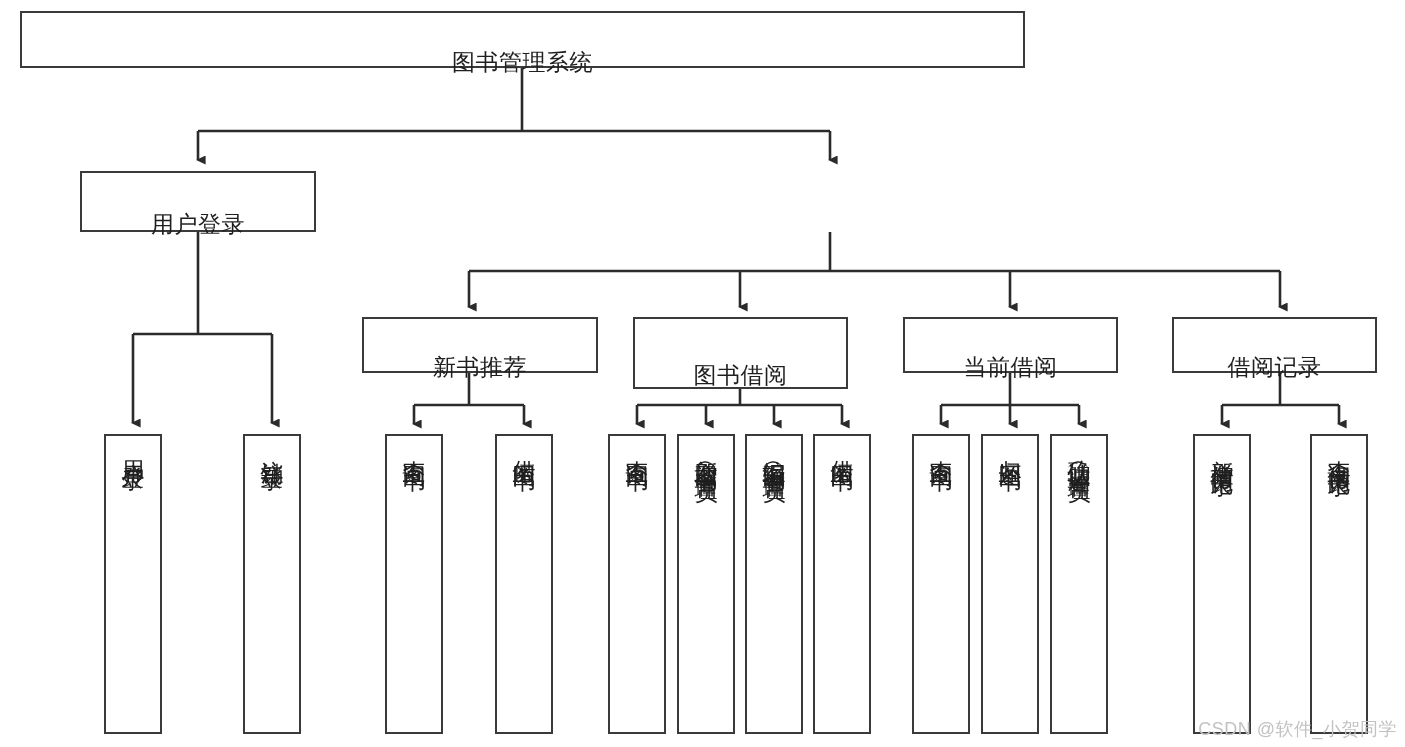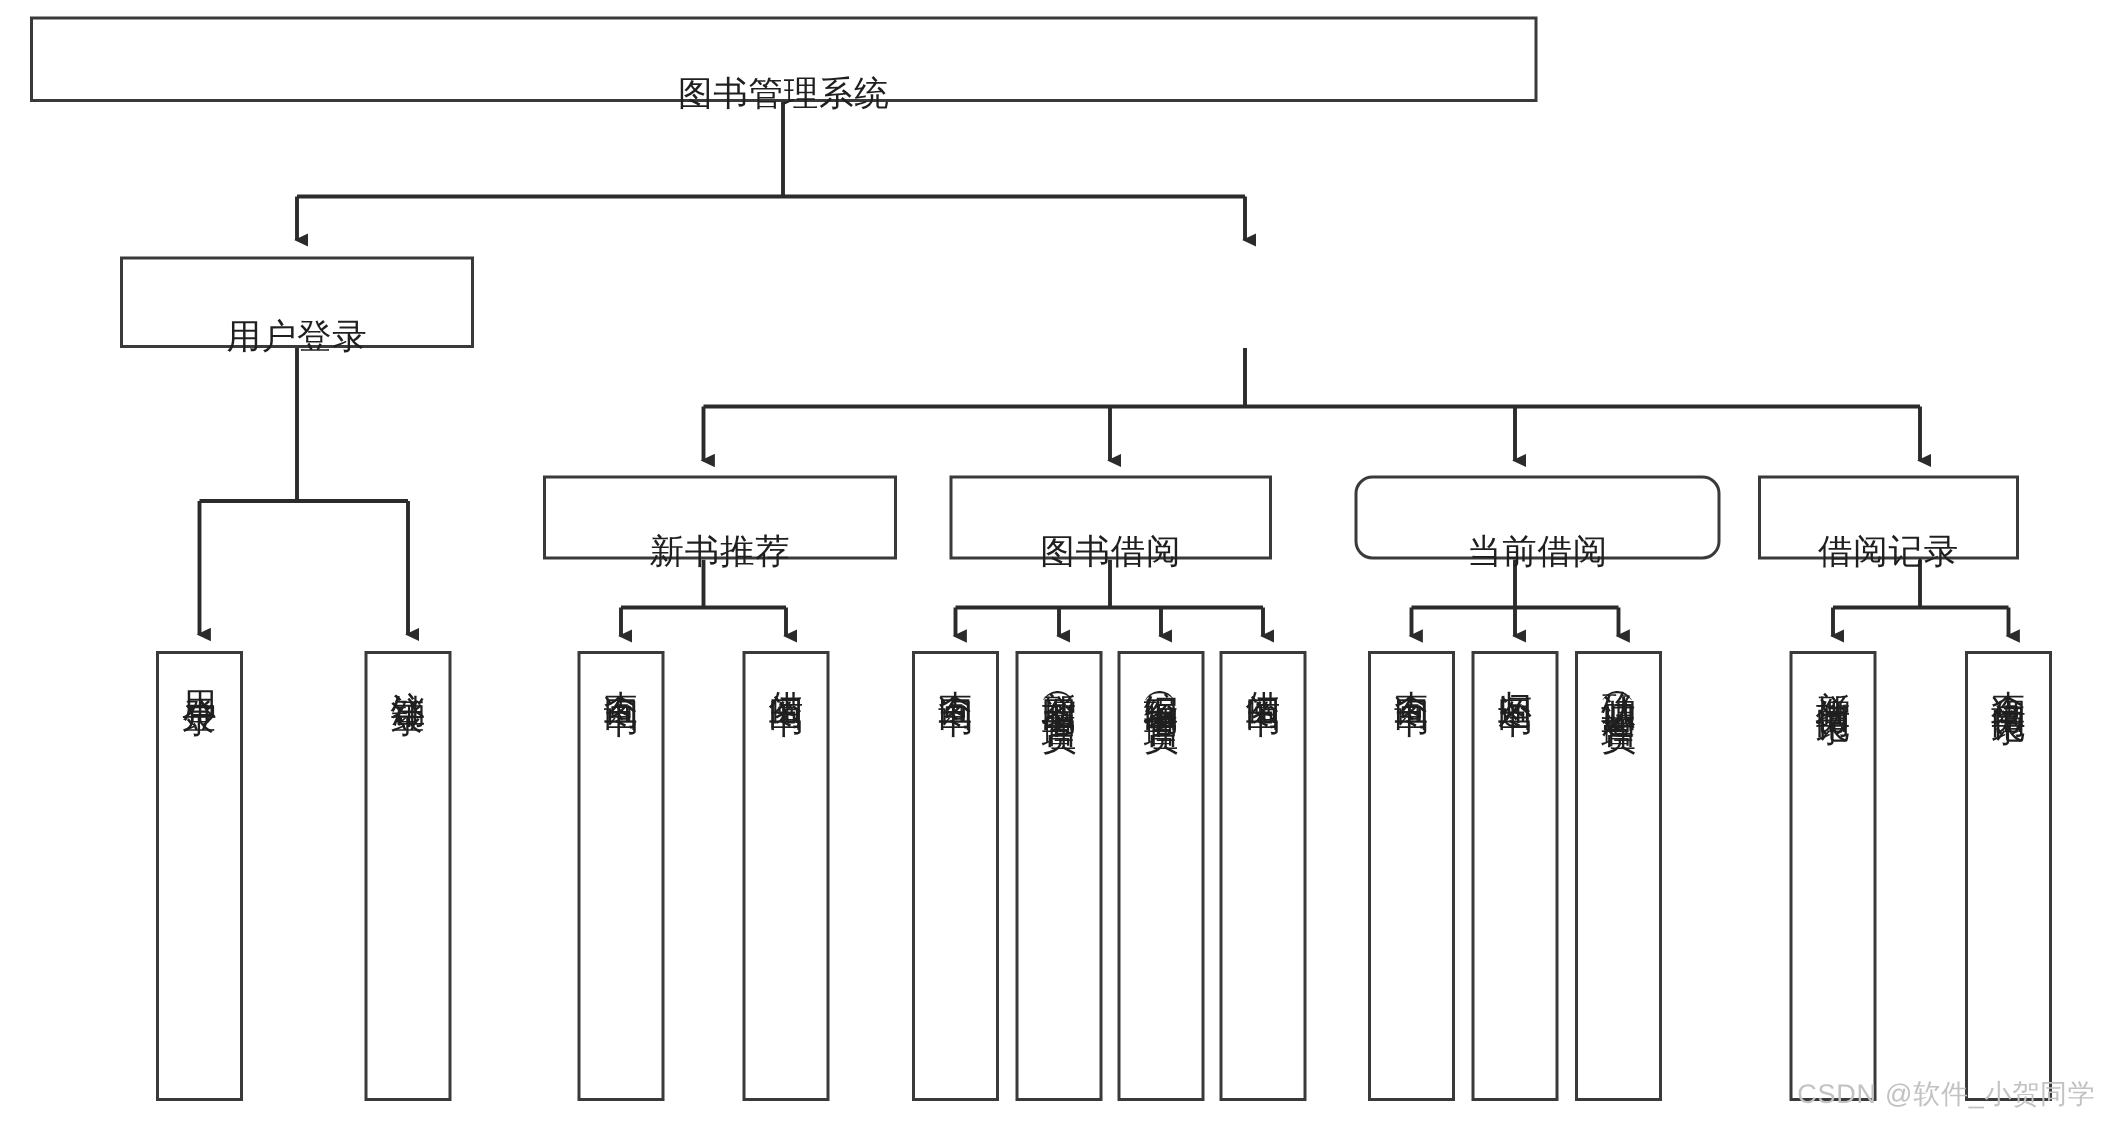--- a/index.html
+++ b/index.html
@@ -130,27 +130,27 @@
     <span class="lbl">图书管理系统</span>
   </div>
 
   <div class="node h" style="left:80px; top:171px; width:236px; height:61px;">
     <span class="lbl">用户登录</span>
   </div>
 
   <div class="node h" style="left:362px; top:317px; width:236px; height:56px;">
     <span class="lbl">新书推荐</span>
   </div>
-  <div class="node h" style="left:633px; top:317px; width:215px; height:56px;">
+  <div class="node h" style="left:633px; top:317px; width:215px; height:72px;">
     <span class="lbl">图书借阅</span>
   </div>
-  <div class="node h" style="left:903px; top:317px; width:244px; height:56px;border-radius:12px;">
+  <div class="node h" style="left:903px; top:317px; width:215px; height:56px;">
     <span class="lbl">当前借阅</span>
   </div>
-  <div class="node h" style="left:1172px; top:317px; width:174px; height:56px;">
+  <div class="node h" style="left:1172px; top:317px; width:205px; height:56px;">
     <span class="lbl">借阅记录</span>
   </div>
 
   <div class="node v" style="left:104px; top:434px; width:58px; height:300px;">
     <span class="lbl">用户登录</span>
   </div>
   <div class="node v" style="left:243px; top:434px; width:58px; height:300px;">
     <span class="lbl">注销登录</span>
   </div>
 

